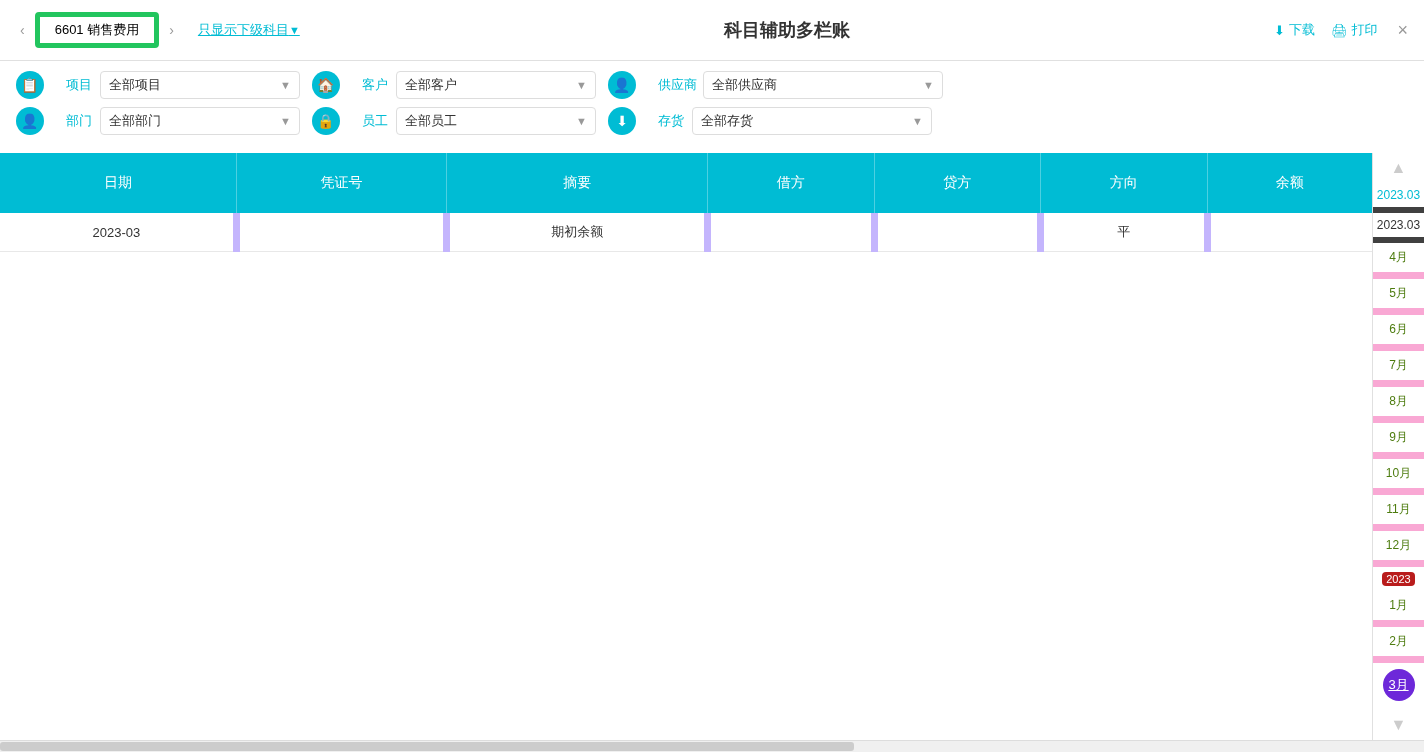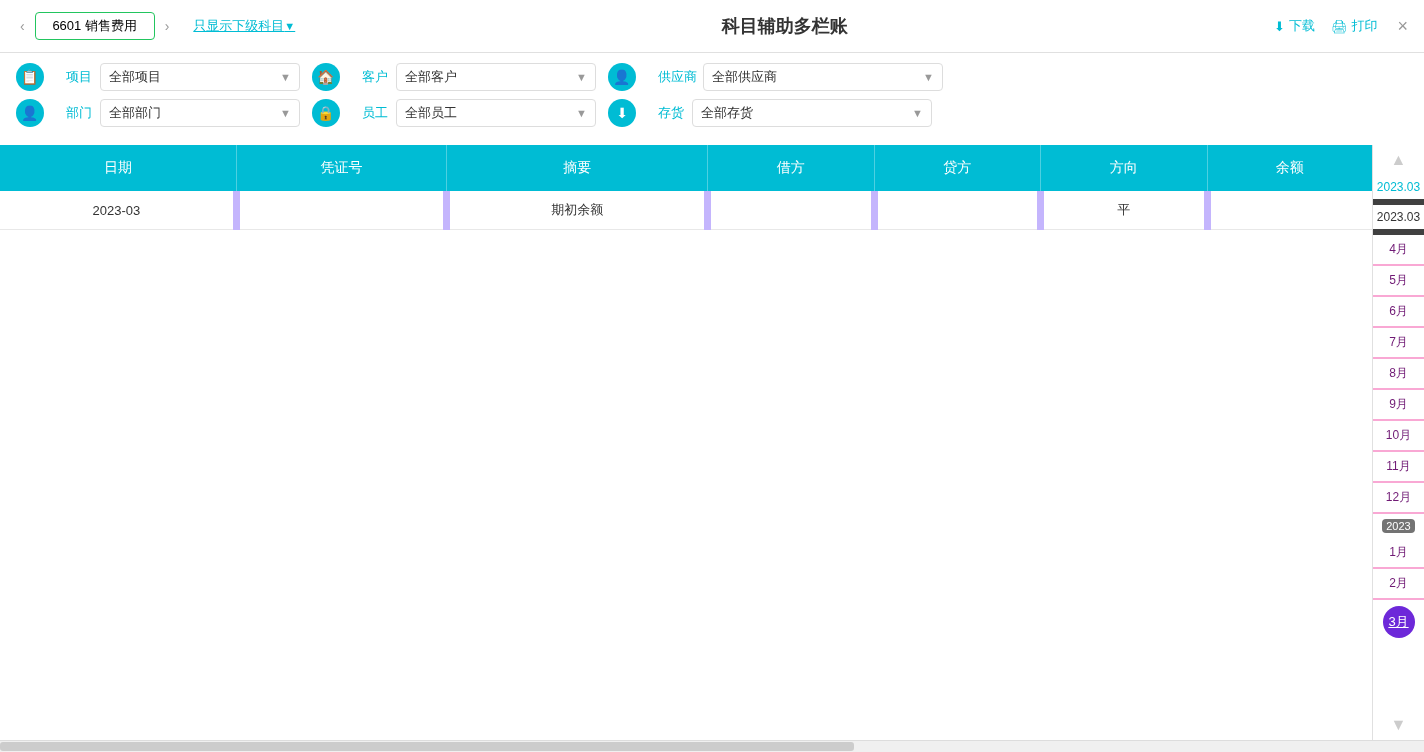--- a/index.html
+++ b/index.html
@@ -3,21 +3,21 @@
   <meta charset="utf-8">
   <style>
     * { box-sizing: border-box; margin: 0; padding: 0; }
     body { font-family: 'Microsoft YaHei', Arial, sans-serif; font-size: 13px; background: #f0f0f0; width: 1424px; height: 752px; overflow: hidden; }
     .main-container { width: 1424px; height: 752px; background: #fff; position: relative; display: flex; flex-direction: column; }
     
     
     .top-bar { display: flex; align-items: center; padding: 12px 16px; border-bottom: 1px solid #e0e0e0; gap: 10px; }
     .account-nav { display: flex; align-items: center; gap: 6px; }
     .nav-arrow { color: #999; cursor: pointer; font-size: 14px; padding: 2px 4px; }
-    .account-code { border: 1px solid #22c55e; border-radius: 4px; padding: 4px 15px; font-size: 13px; min-width: 120px; text-align: center; }
+    .account-code { border: 5px solid #22c55e; border-radius: 4px; padding: 4px 15px; font-size: 13px; min-width: 120px; text-align: center; }
     .show-sublevel { display: flex; align-items: center; color: #00bcd4; text-decoration: underline; cursor: pointer; margin-left: 10px; }
     .dropdown-arrow-small { color: #00bcd4; font-size: 11px; }
     .page-title { flex: 1; text-align: center; font-size: 18px; font-weight: bold; color: #333; }
     .action-buttons { display: flex; gap: 16px; align-items: center; }
     .action-btn { display: flex; align-items: center; gap: 4px; color: #00bcd4; cursor: pointer; font-size: 13px; }
     .close-btn { color: #999; font-size: 18px; cursor: pointer; margin-left: 10px; }
 
     
     .filter-area { padding: 10px 16px; background: #fff; }
     .filter-row { display: flex; align-items: center; gap: 12px; margin-bottom: 8px; }
@@ -33,36 +33,36 @@
     .filter-select { display: flex; align-items: center; border: 1px solid #ddd; border-radius: 4px; padding: 4px 8px; background: #fff; min-width: 200px; justify-content: space-between; cursor: pointer; }
     .filter-select span { color: #333; font-size: 13px; }
     .filter-select .arrow { color: #999; font-size: 11px; }
     .filter-select-wide { min-width: 240px; }
 
     
     .table-container { flex: 1; overflow: hidden; position: relative; display: flex; }
     .table-wrapper { flex: 1; overflow-x: auto; overflow-y: auto; }
     table { width: 100%; border-collapse: collapse; }
     thead tr { background: #00bcd4; }
-    thead th { color: #fff; padding: 14px 12px; text-align: center; font-size: 14px; font-weight: normal; border-right: 1px solid rgba(255,255,255,0.3); }
+    thead th { color: #fff; padding: 21px 12px; text-align: center; font-size: 14px; font-weight: normal; border-right: 1px solid rgba(255,255,255,0.3); }
     thead th:last-child { border-right: none; }
     tbody tr { border-bottom: 1px solid #e8e8e8; }
     tbody td { padding: 10px 12px; text-align: center; color: #333; font-size: 13px; border-right: 7px solid #c4b5fd; }
     tbody td:last-child { border-right: none; }
 
     
     .h-scrollbar { height: 12px; background: #f0f0f0; border-top: 1px solid #ddd; overflow: hidden; position: relative; }
     .h-scrollbar-thumb { position: absolute; left: 0; top: 1px; bottom: 1px; width: 60%; background: #ccc; border-radius: 3px; }
 
     
     .right-panel { width: 52px; background: #fff; border-left: 1px solid #e0e0e0; display: flex; flex-direction: column; align-items: center; padding-top: 0; overflow-y: auto; position: relative; }
-    .right-panel-item { width: 100%; text-align: center; padding: 6px 4px; font-size: 12px; color: #701a75; cursor: pointer; border-bottom: 2px solid #f9a8d4; }
+    .right-panel-item { width: 100%; text-align: center; padding: 6px 4px; font-size: 12px; color: #4d7c0f; cursor: pointer; border-bottom: 7px solid #f9a8d4; }
     .right-panel-up { color: #ccc; font-size: 16px; cursor: pointer; padding: 6px; }
     .right-panel-down { color: #ccc; font-size: 16px; cursor: pointer; padding: 6px; margin-top: auto; }
-    .year-badge { background: #737373; color: #fff; border-radius: 4px; font-size: 11px; padding: 1px 4px; margin-bottom: 1px; display: inline-block; }
+    .year-badge { background: #b91c1c; color: #fff; border-radius: 4px; font-size: 11px; padding: 1px 4px; margin-bottom: 1px; display: inline-block; }
     .month-active { background: #6d28d9; color: #fff; border-radius: 50%; width: 32px; height: 32px; display: flex; align-items: center; justify-content: center; margin: 2px auto; font-size: 13px; cursor: pointer; text-decoration: underline; }
     .right-header-item { width: 100%; text-align: center; padding: 5px 0; font-size: 12px; color: #333; cursor: pointer; border-bottom: 6px solid #404040; }
     .right-header-item.blue { color: #00bcd4; }
   </style>
 </head>
 <body>
 
 <div class="main-container">
 
   <div class="top-bar">

